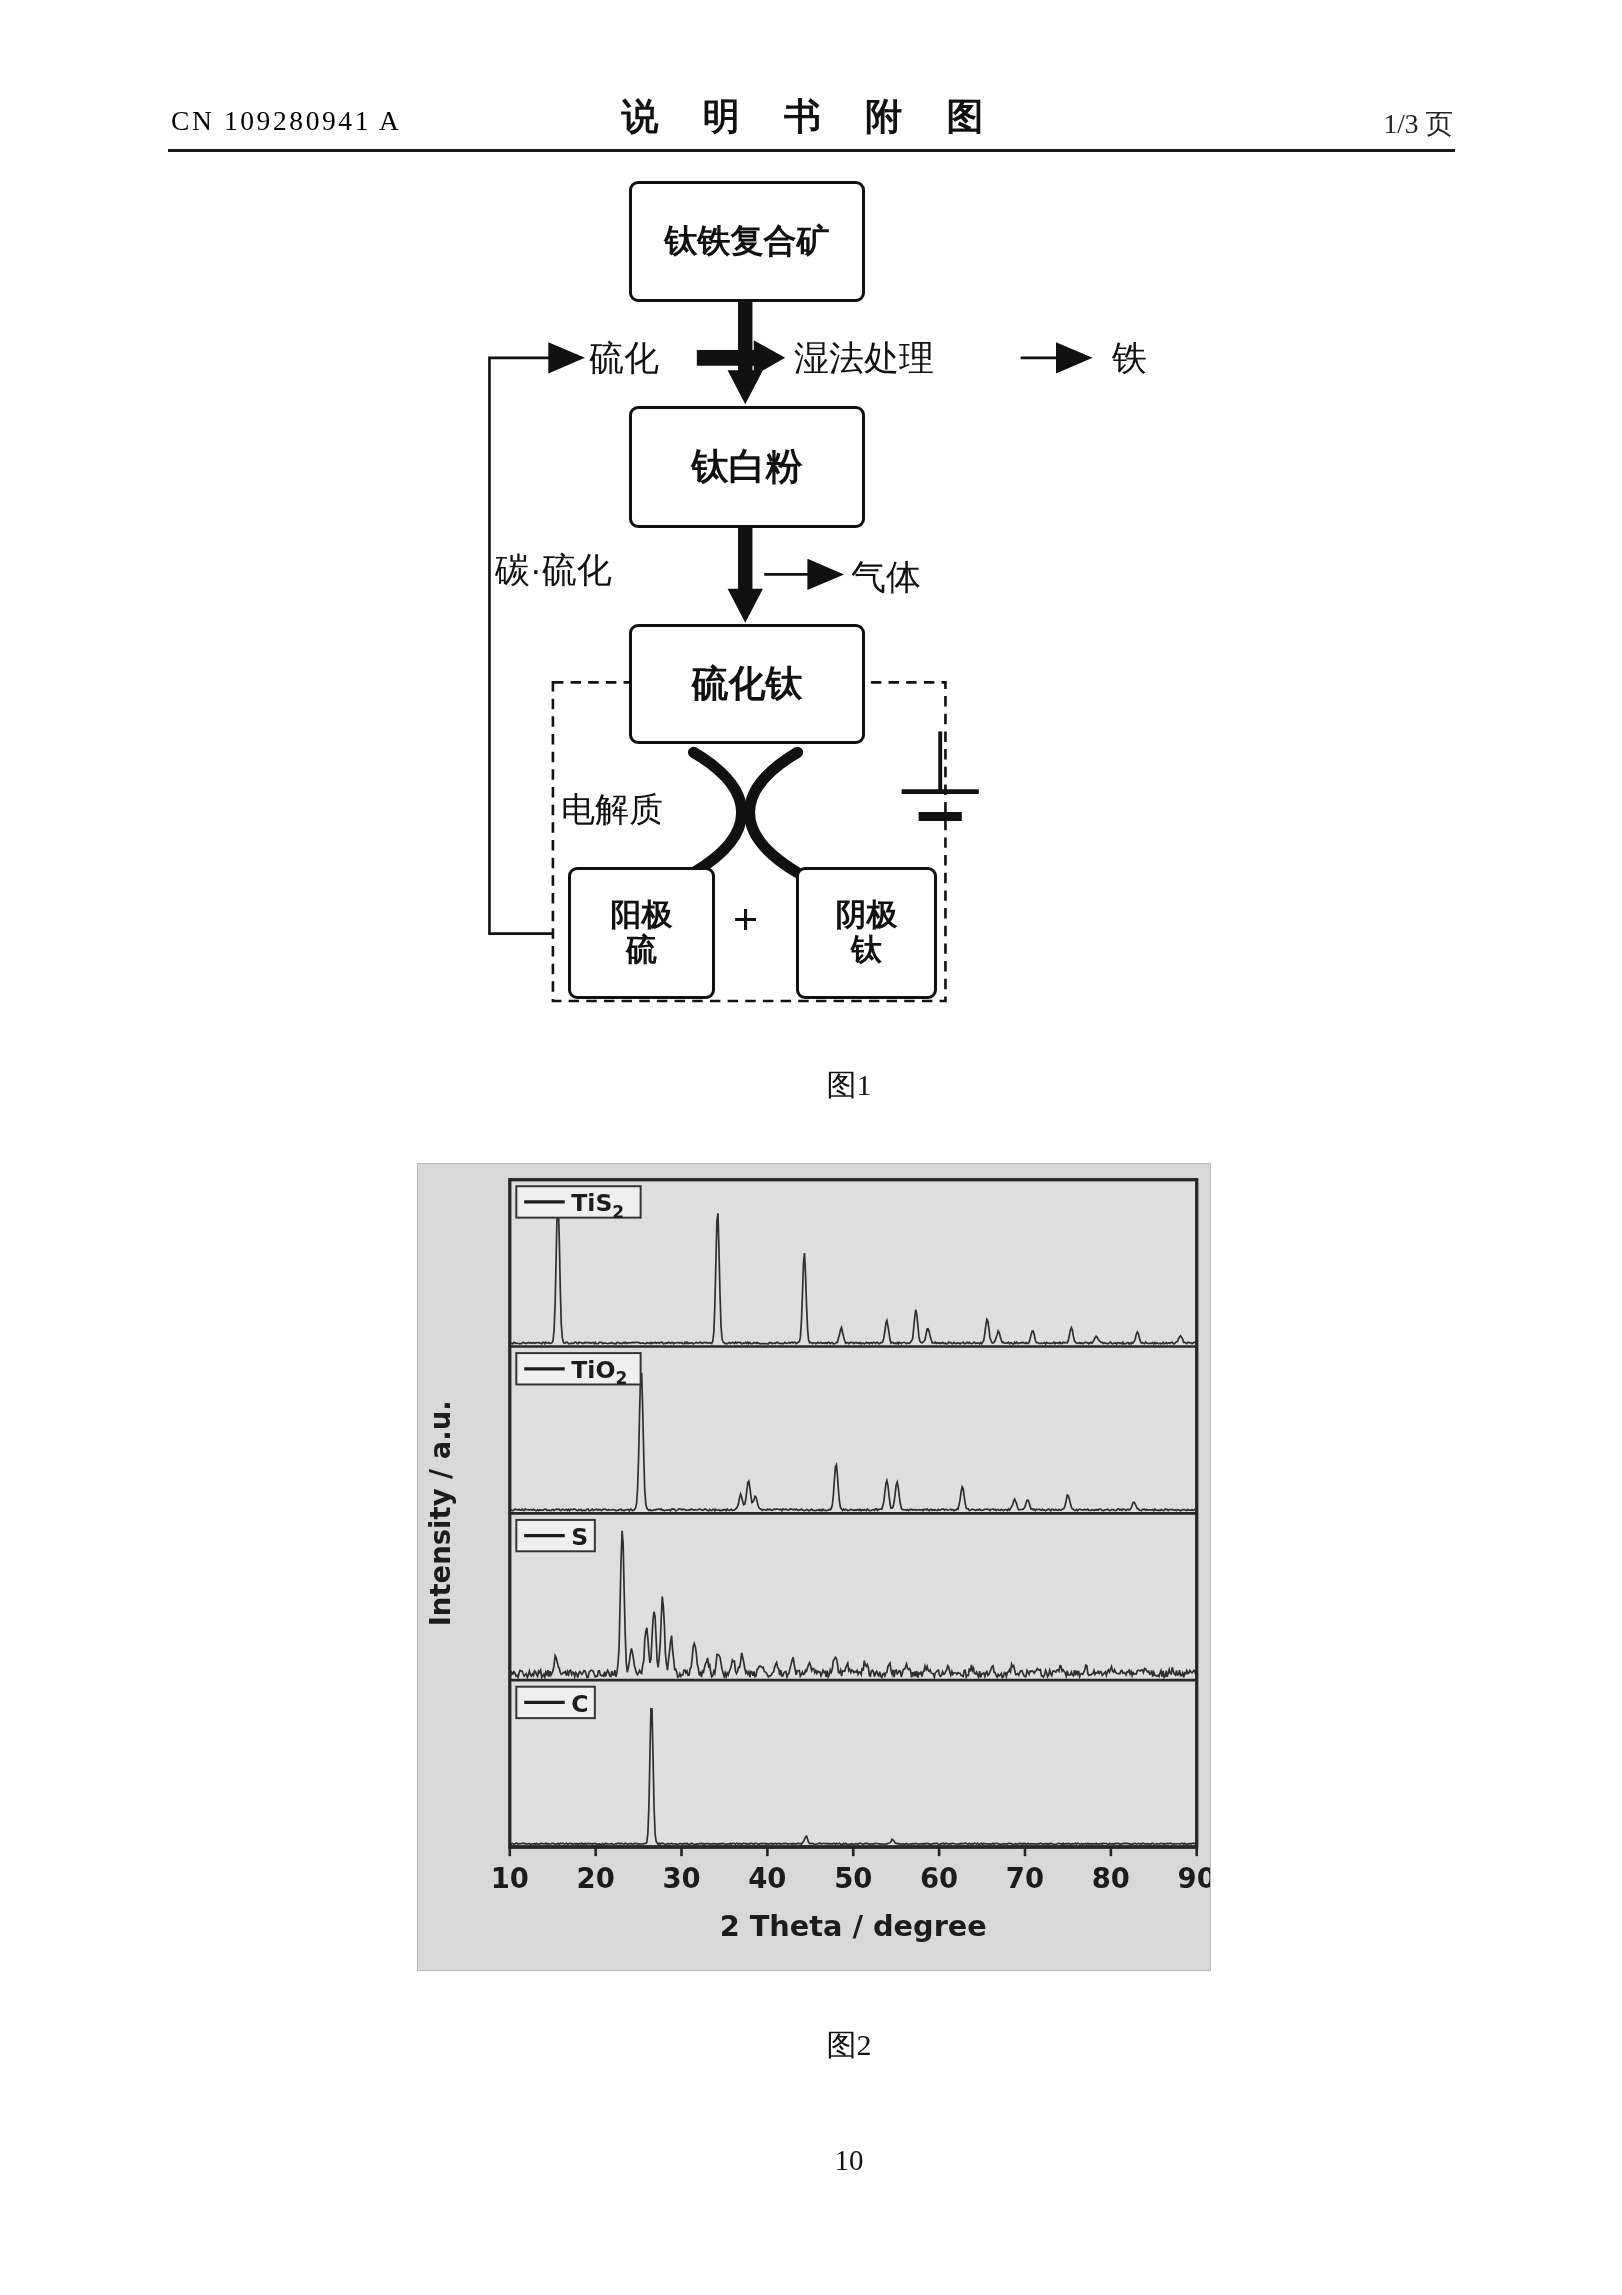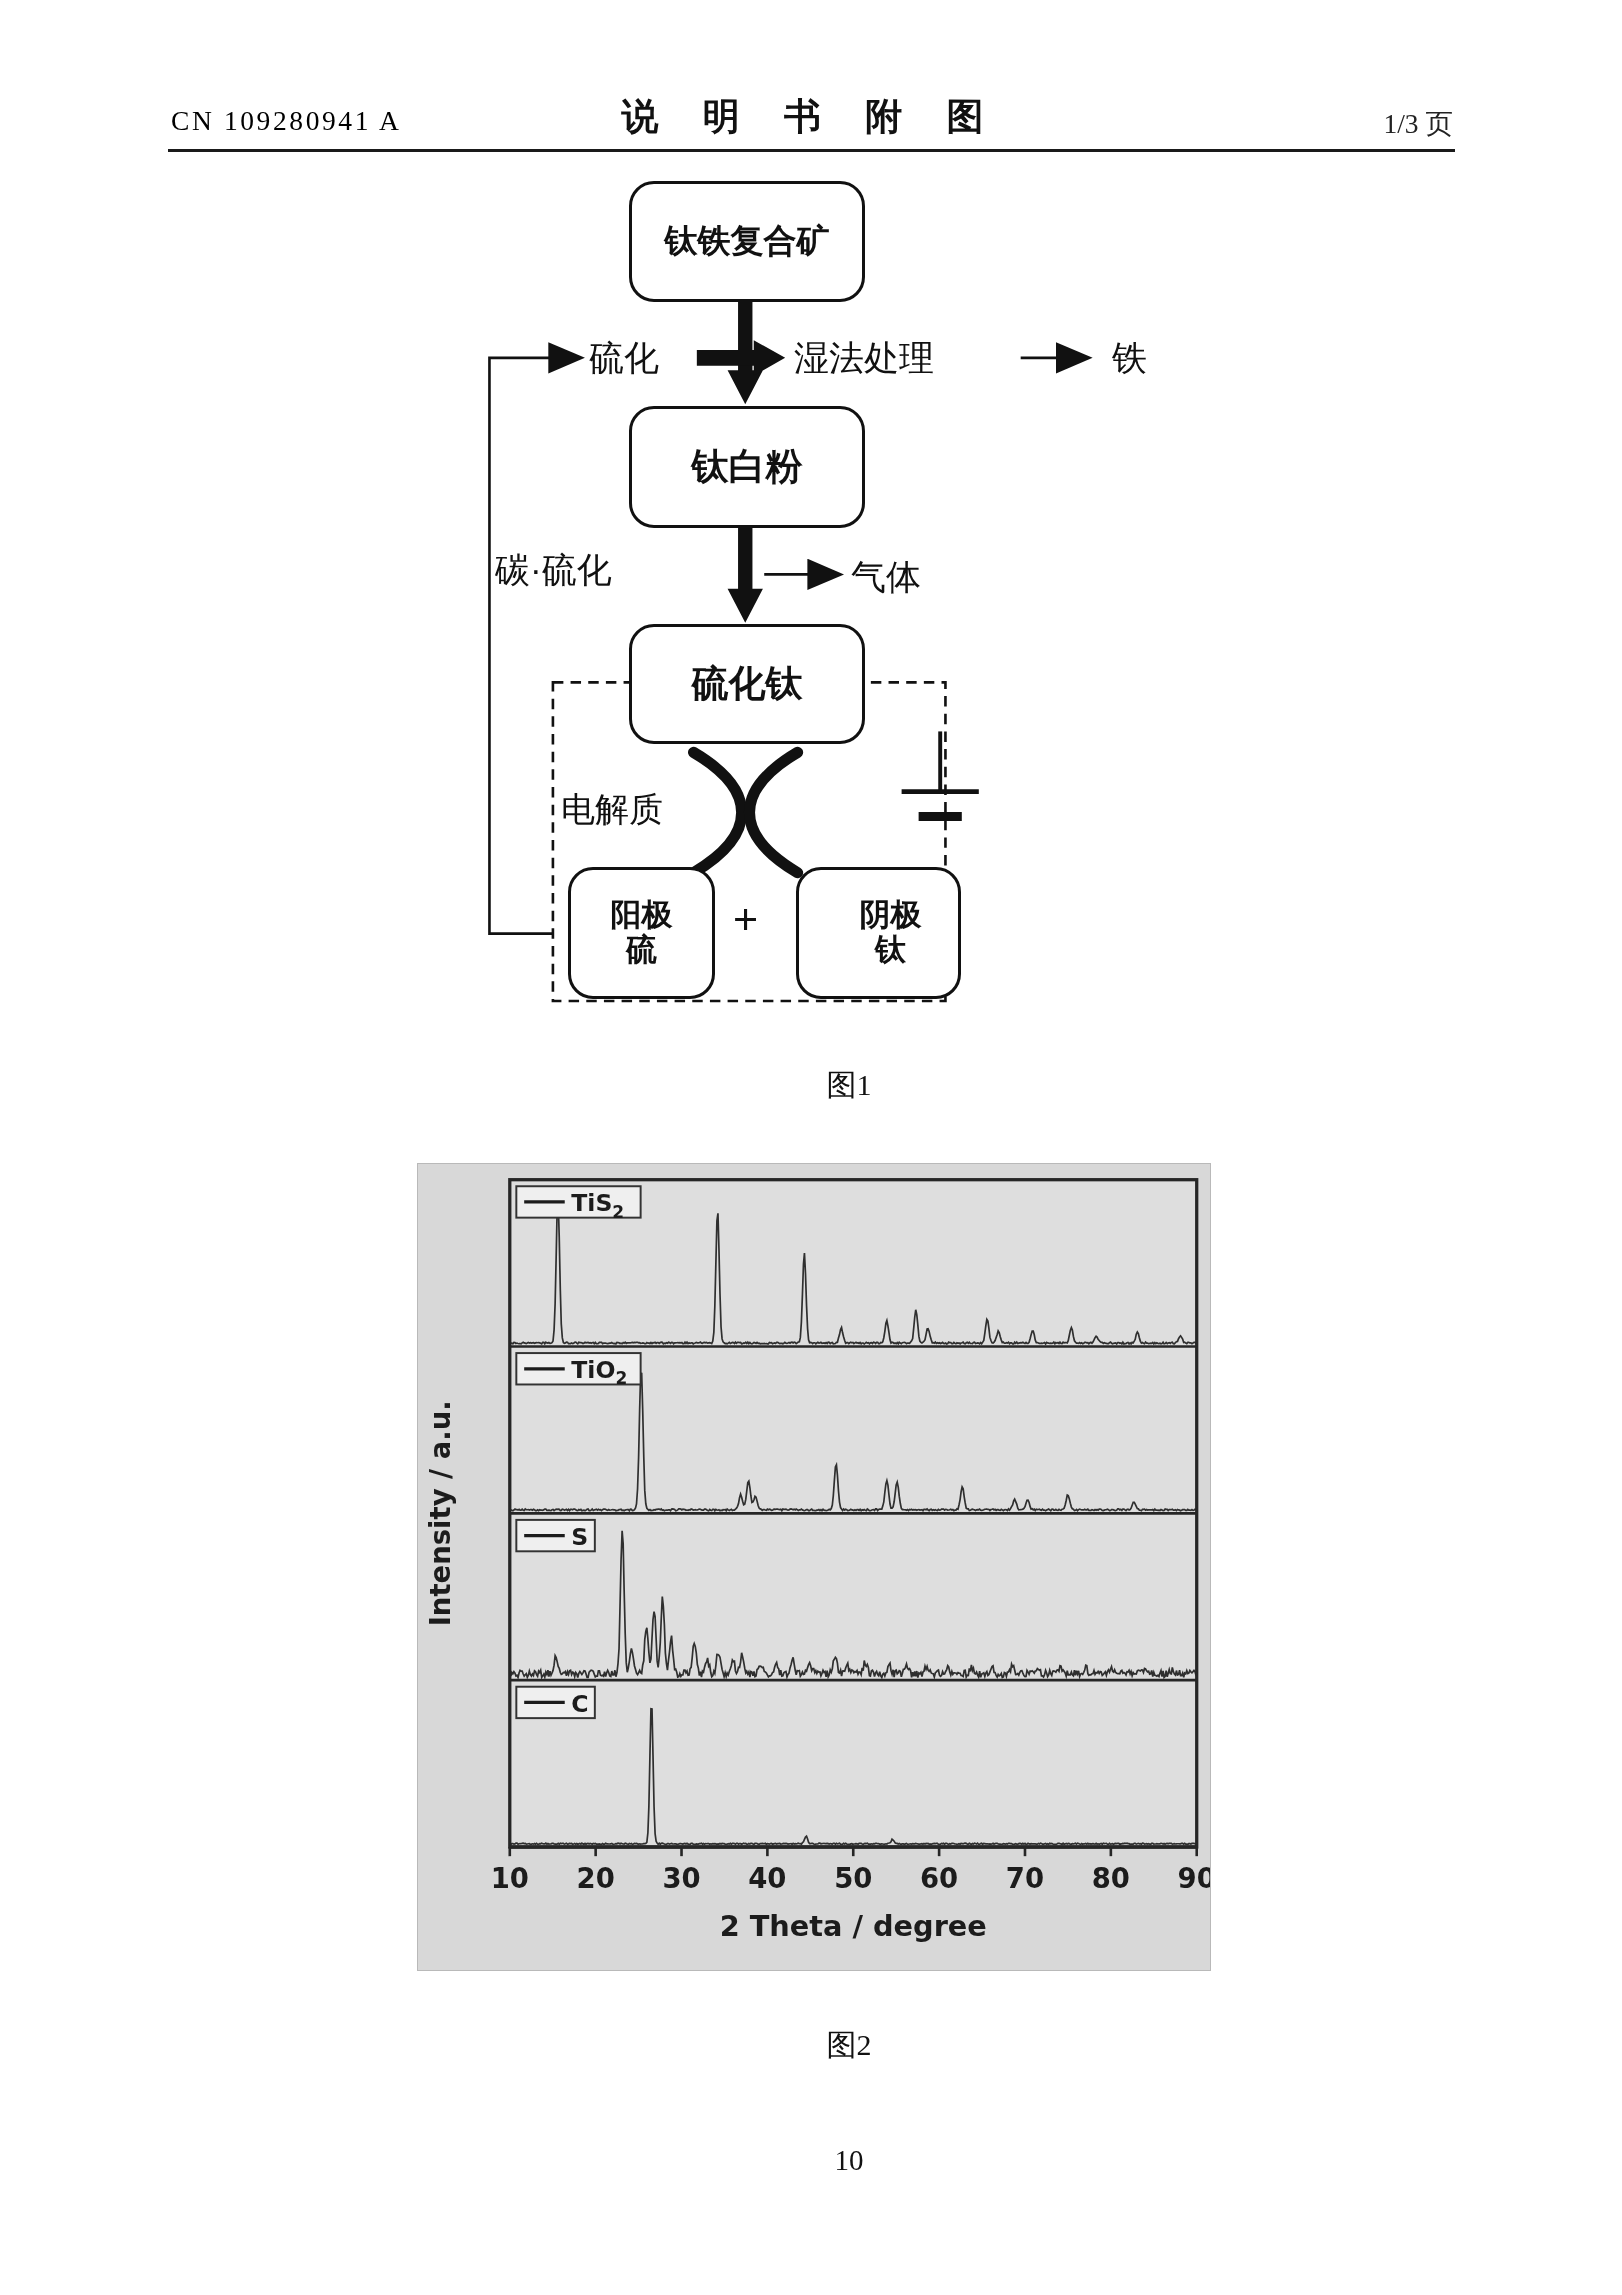--- a/index.html
+++ b/index.html
@@ -10,28 +10,28 @@
   
   .h-left{position:absolute;left:171px;top:105px;font-family:"Liberation Serif",serif;
     font-size:27.5px;letter-spacing:2.6px;color:#000000;}
   .h-center{position:absolute;left:0;top:92px;width:100%;text-align:center;
     font-size:37px;font-weight:700;letter-spacing:17px;color:#111;}
   .h-right{position:absolute;right:169px;top:106px;font-family:"Liberation Serif",serif;
     font-size:27.5px;color:#222;}
   .h-rule{position:absolute;left:168px;top:149px;width:1287px;height:2.6px;background:#1a1a1a;}
   
   .flow-svg{position:absolute;left:0;top:0;width:1622px;height:2295px;pointer-events:none;}
-  .fbox{position:absolute;border:3.3px solid #111;border-radius:25px;background:#fff;
+  .fbox{position:absolute;border:3.3px solid #111;border-radius:9px;background:#fff;
     display:flex;align-items:center;justify-content:center;font-weight:700;color:#111;
     text-align:center;}
   .box-ore{left:629px;top:181px;width:230px;height:115px;font-size:33px;}
   .box-powder{left:629px;top:406px;width:230px;height:116px;font-size:37px;}
   .box-tis{left:629px;top:624px;width:230px;height:114px;font-size:37px;}
   .box-anode{left:568px;top:867px;width:141px;height:126px;font-size:31px;flex-direction:column;line-height:1.12;}
-  .box-cathode{left:796px;top:867px;width:135px;height:126px;font-size:31px;flex-direction:column;line-height:1.12;padding-left:24px;}
+  .box-cathode{left:796px;top:867px;width:135px;height:126px;font-size:31px;flex-direction:column;line-height:1.12;}
   .flabel{position:absolute;font-weight:400;color:#111;white-space:nowrap;}
   .lb-sulf{left:589px;top:335px;font-size:35px;}
   .lb-wet{left:794px;top:335px;font-size:35px;}
   .lb-iron{left:1112px;top:335px;font-size:35px;}
   .lb-carbon{left:495px;top:547px;font-size:35px;}
   .lb-gas{left:851px;top:554px;font-size:35px;}
   .lb-elec{left:561px;top:787px;font-size:34px;}
   .lb-plus{left:733px;top:895px;font-size:43px;}
   
   .caption{position:absolute;left:0;width:100%;text-align:center;

